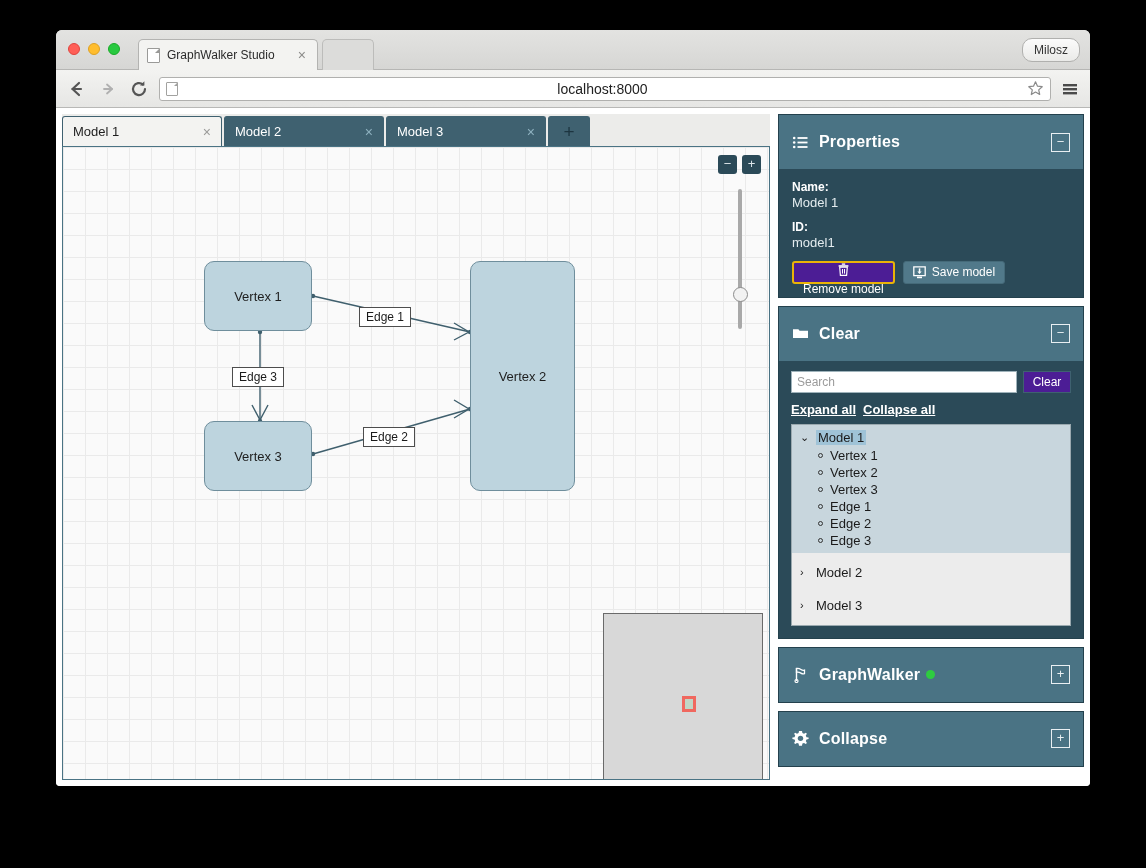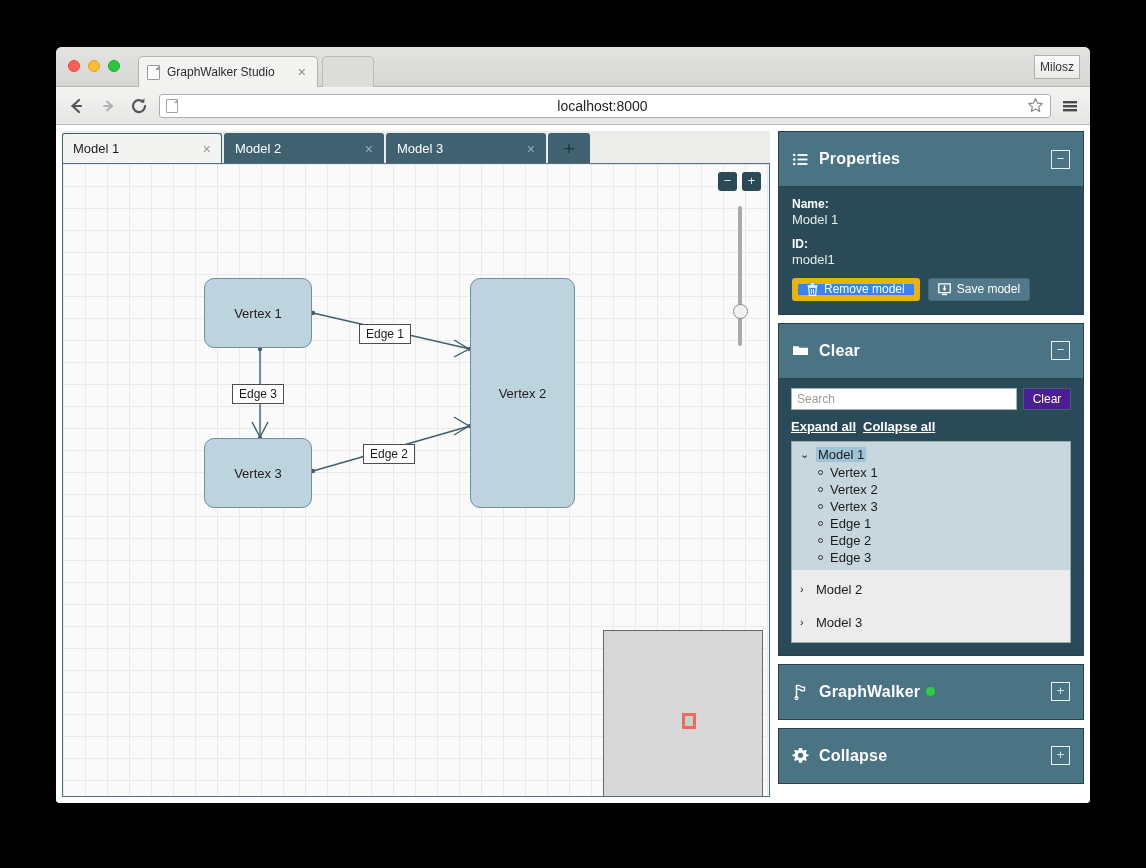--- a/index.html
+++ b/index.html
@@ -6,21 +6,21 @@
   html, body {
     width: 1146px; height: 868px;
     background: #000;
     font-family: "Liberation Sans", sans-serif;
     overflow: hidden;
   }
 
   
   .window {
     position: absolute;
-    left: 56px; top: 47px;
+    left: 56px; top: 30px;
     width: 1034px; height: 756px;
     background: #e8e8e6;
     border-radius: 6px 6px 4px 4px;
     box-shadow: 0 4px 18px rgba(0,0,0,.55);
     overflow: hidden;
   }
 
   
   .titlebar {
     position: relative;
@@ -67,25 +67,25 @@
   }
   .btab.ghost {
     left: 266px; width: 52px;
     background: #dcdcda;
     border: 1px solid #bcbcba;
     border-bottom: none;
   }
 
   .profile-btn {
     position: absolute; right: 10px; top: 8px;
-    height: 24px; padding: 0 5px;
+    height: 24px; padding: 0 11px;
     display: flex; align-items: center;
     font-size: 12px; color: #333;
     background: linear-gradient(#fbfbfb, #eaeae8);
-    border: 1px solid #b0b0ae; border-radius: 0;
+    border: 1px solid #b0b0ae; border-radius: 10px;
   }
 
   
   .navbar {
     height: 38px;
     background: linear-gradient(#f3f3f1, #e6e6e4);
     border-bottom: 1px solid #b8b8b6;
     display: flex; align-items: center;
     padding: 0 10px; gap: 9px;
   }
@@ -267,21 +267,21 @@
     font-size: 12px; font-weight: bold; color: #ffffff; line-height: 1.25;
   }
   .prop-val { font-size: 13px; color: #e4ecef; line-height: 1.25; margin-bottom: 9px; }
   .prop-btns { display: flex; gap: 8px; margin-top: 3px; }
   .pbtn {
     display: flex; align-items: center; gap: 6px;
     height: 23px; padding: 0 9px;
     border-radius: 3px; font-size: 12px; color: #fff;
     white-space: nowrap;
   }
-  .pbtn.danger { background: #3b82f6; border: 6px solid #eab308; }
+  .pbtn.danger { background: #4c1d95; border: 2px solid #eab308; flex-direction: column; }
   .pbtn.neutral { background: #51798a; border: 1px solid #456a79; }
   .pbtn svg { flex: 0 0 auto; }
 
   
   .models-body { padding: 10px 12px 12px; }
   .search-row { display: flex; gap: 6px; }
   .search-input {
     flex: 1 1 auto; height: 22px;
     background: #fff; border: 1px solid #9fb3bb;
     font-size: 12px; color: #111; padding: 0 5px;

